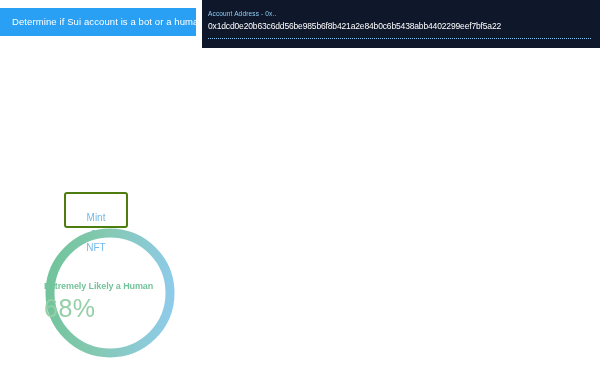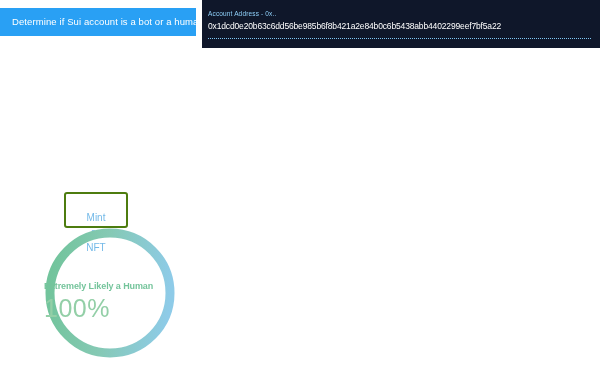--- a/index.html
+++ b/index.html
@@ -188,17 +188,17 @@
         <linearGradient id="ringGrad" x1="0" y1="0.45" x2="1" y2="0.55">
           <stop offset="0%" stop-color="#72c49c"></stop>
           <stop offset="45%" stop-color="#85c9b4"></stop>
           <stop offset="100%" stop-color="#8ecbe8"></stop>
         </linearGradient>
       </defs>
       <circle cx="66" cy="66" r="60" fill="none" stroke="url(#ringGrad)" stroke-width="9" stroke-linecap="round"></circle>
     </svg>
     <div class="gauge-text">
       <div class="gauge-verdict">Extremely Likely a Human</div>
-      <div class="gauge-percent">100%</div>
+      <div class="gauge-percent">68%</div>
     </div>
   </div>
 
 </div>
 
 </body></html>

